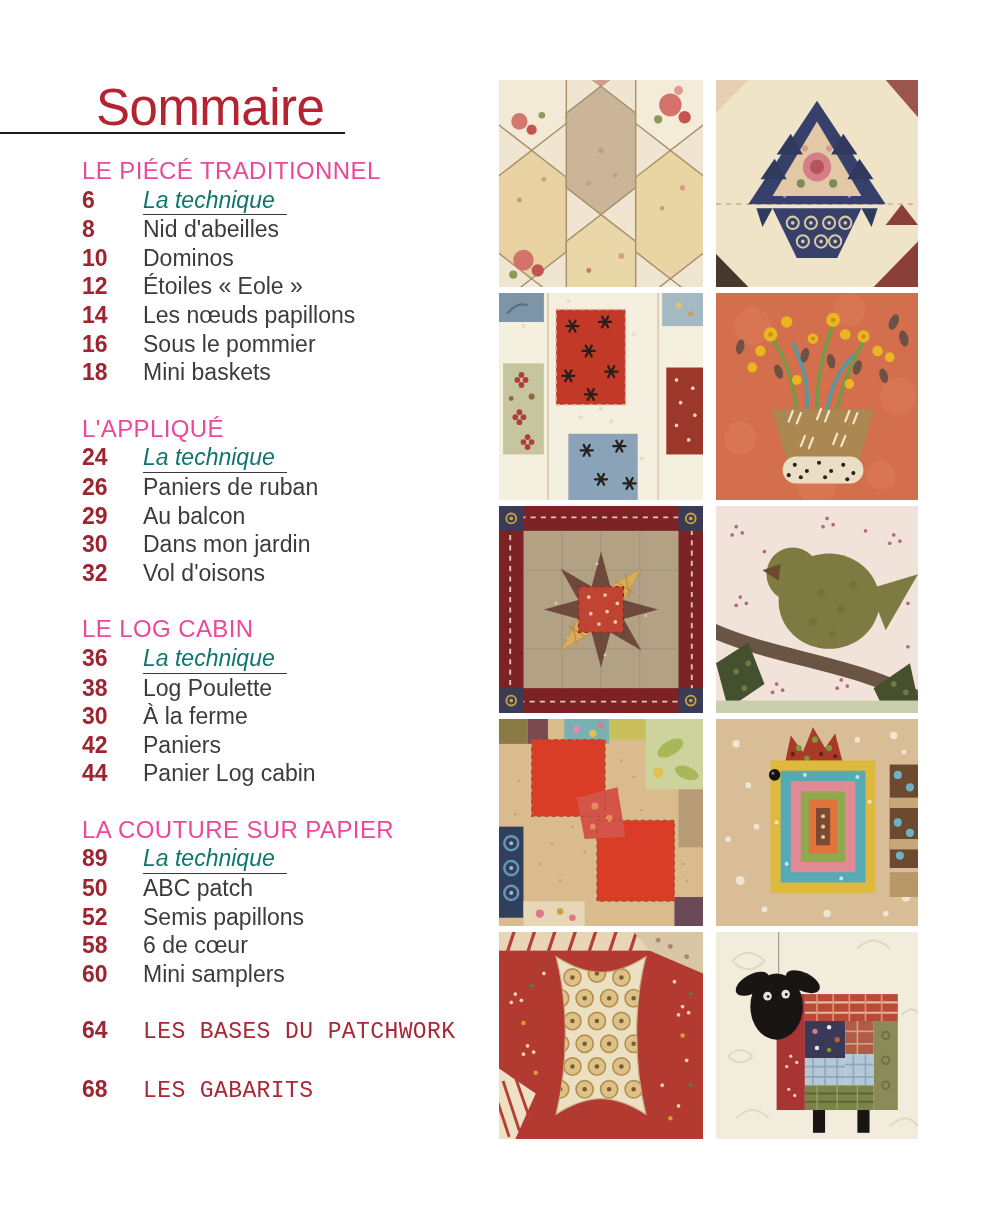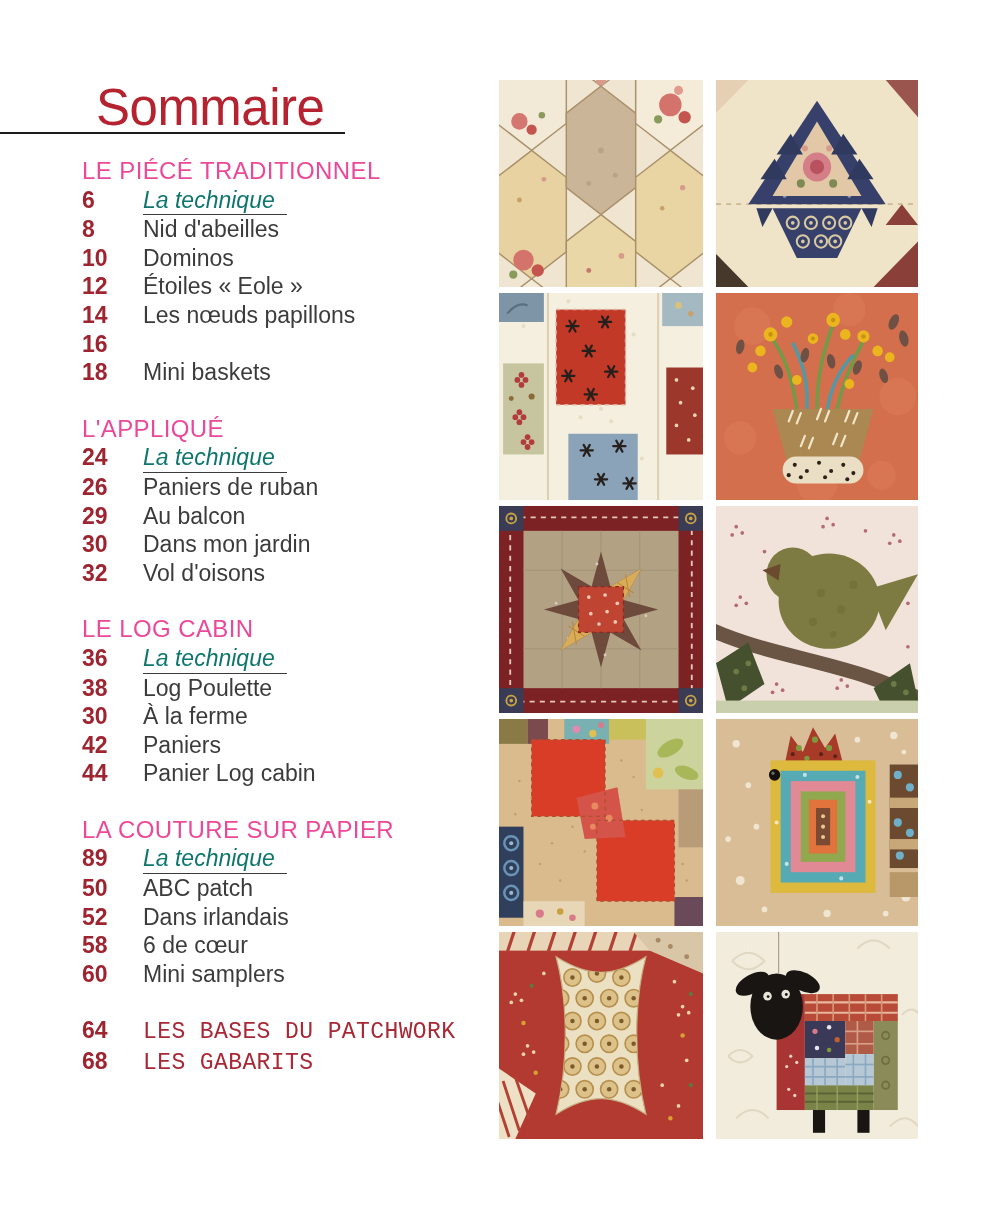--- a/index.html
+++ b/index.html
@@ -39,21 +39,21 @@
   .num {
     flex:0 0 61px; width:61px;
     font-weight:700; color:#9e2430;
   }
   .label { font-weight:400; }
   .row.tech .label {
     font-style:italic; color:#0f766e;
     border-bottom:1.7px solid #3b3b3b;
     padding-right:12px;
   }
-  .standalone .row { }
+  .standalone .row { margin-top:28px; }
   .standalone .label { color:#a82836; letter-spacing:0.4px;font-family:Liberation Mono, monospace; }
 
   
   .gallery {
     position:absolute; left:499px; top:80px;
     display:grid;
     grid-template-columns:204px 202px;
     grid-template-rows:repeat(5,207px);
     column-gap:13px; row-gap:6px;
   }
@@ -86,20 +86,21 @@
           <div class="row">
             <span class="num">12</span>
             <span class="label">Étoiles « Eole »</span>
           </div>
           <div class="row">
             <span class="num">14</span>
             <span class="label">Les nœuds papillons</span>
           </div>
           <div class="row">
             <span class="num">16</span>
+            <span class="label">Sous le pommier</span>
           </div>
           <div class="row">
             <span class="num">18</span>
             <span class="label">Mini baskets</span>
           </div>
         </div>
     </section>
     <section>
       <h2>L'APPLIQUÉ</h2>
       <div>
@@ -156,21 +157,21 @@
           <div class="row tech">
             <span class="num">89</span>
             <span class="label">La technique</span>
           </div>
           <div class="row">
             <span class="num">50</span>
             <span class="label">ABC patch</span>
           </div>
           <div class="row">
             <span class="num">52</span>
-            <span class="label">Dans irlandais</span>
+            <span class="label">Semis papillons</span>
           </div>
           <div class="row">
             <span class="num">58</span>
             <span class="label">6 de cœur</span>
           </div>
           <div class="row">
             <span class="num">60</span>
             <span class="label">Mini samplers</span>
           </div>
         </div>

